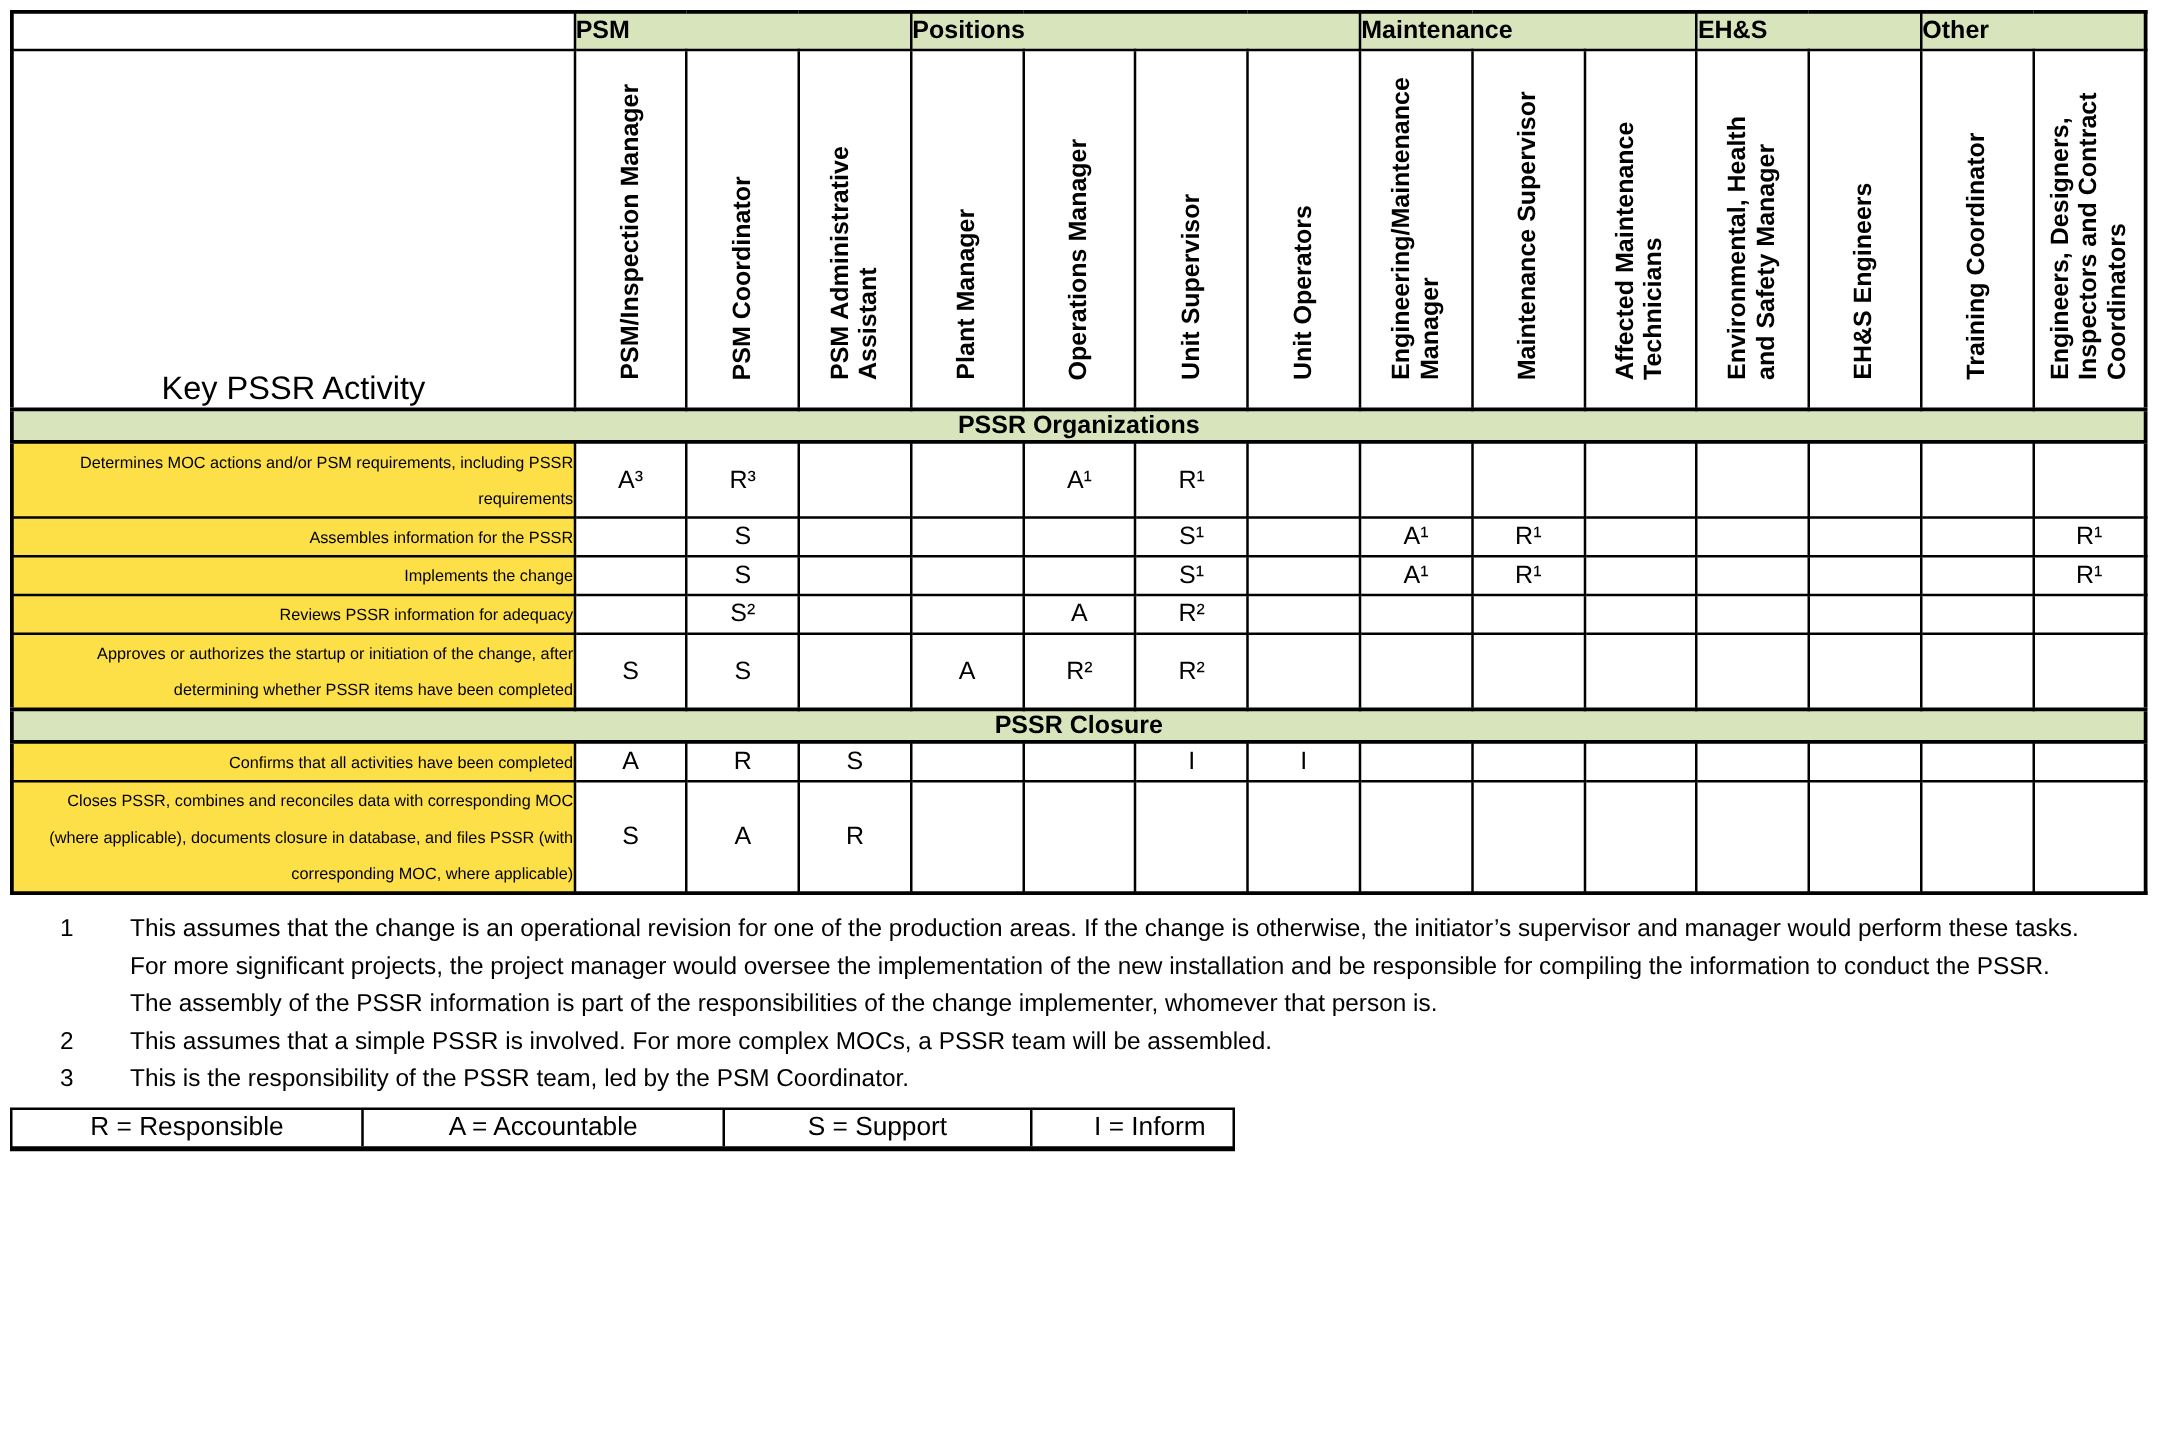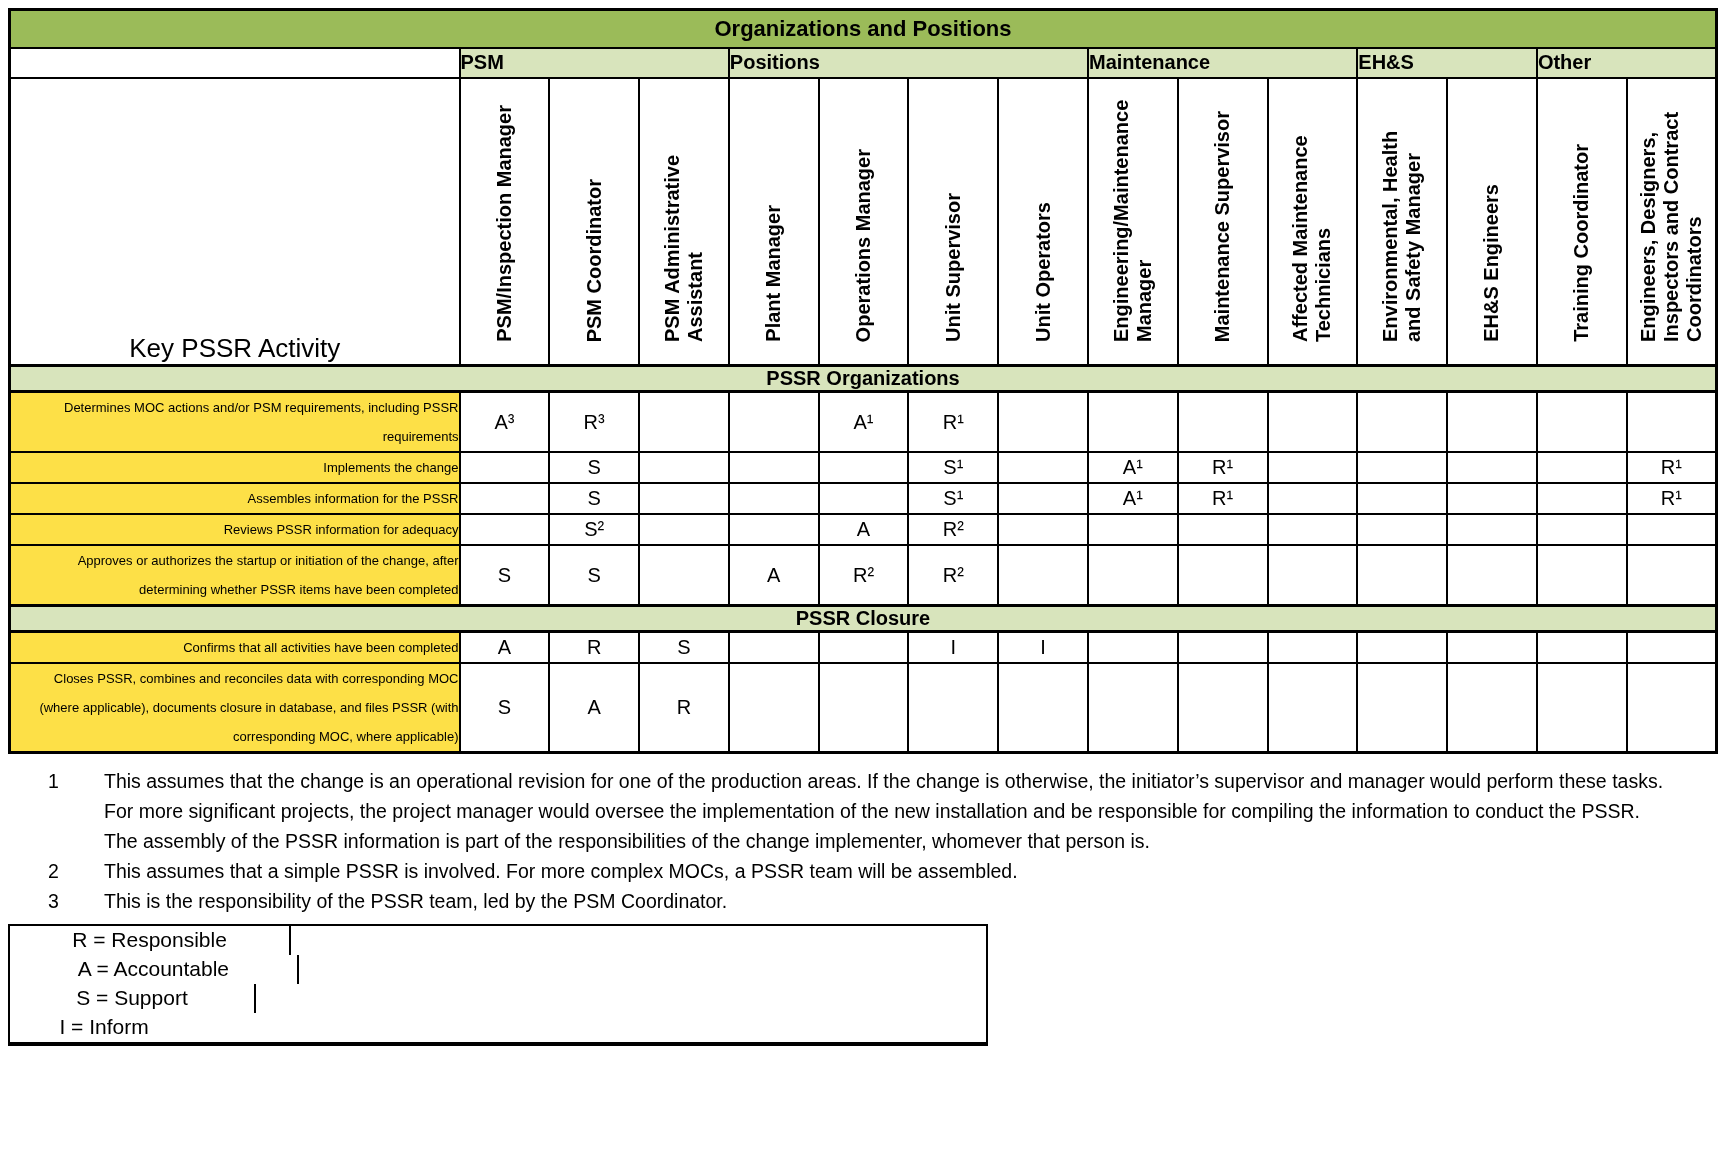--- a/index.html
+++ b/index.html
@@ -20,39 +20,36 @@
 
   .band{background:#D8E4BC;font-weight:bold;font-size:20px;text-align:center;height:26px;border-top:3px solid #000 !important;border-bottom:3px solid #000 !important;vertical-align:middle;}
   td.act{font-size:13px;line-height:29px;padding:3px 10px 3px 24px;text-align:right;vertical-align:middle;background:#fde047;}
   td.val{text-align:center;vertical-align:middle;font-size:20px;background:#fff;}
 
   .footnotes{margin:12px 0 0 40px;width:1630px;}
   .fn{display:flex;font-size:19.5px;line-height:30px;}
   .fn-num{flex:0 0 56px;}
   .fn-text{flex:1;}
 
-  .legend{display:flex;width:980px;margin:8px 0 0 0;border:2px solid #000;border-bottom-width:4px;box-sizing:border-box;flex-direction:column;}
+  .legend{display:flex;width:980px;margin:8px 0 0 0;border:2px solid #000;border-bottom-width:4px;box-sizing:border-box;}
   .legend-cell{font-size:21px;text-align:center;padding:2px 0 3px 0;border-right:2px solid #000;box-sizing:border-box;}
   .legend-cell:last-child{border-right:none;padding-left:28px;}
   .lc0{width:28.8%;} .lc1{width:29.6%;} .lc2{width:25.2%;} .lc3{width:16.4%;}
 </style>
 </head>
 <body>
 
 <div class="page">
 
   <table class="raci">
     <colgroup>
       <col style="width:450px">
       <col span="14">
     </colgroup>
     <thead>
-      <tr>
-        <th colspan="15" class="title-cell">Organizations and Positions</th>
-      </tr>
       <tr>
         <th class="blank-cell"></th>
         <th colspan="3" class="group-cell">PSM</th>
         <th colspan="4" class="group-cell">Positions</th>
         <th colspan="3" class="group-cell">Maintenance</th>
         <th colspan="2" class="group-cell">EH&amp;S</th>
         <th colspan="2" class="group-cell">Other</th>
       </tr>
       <tr id="colrow">
         <th class="act-header">Key PSSR Activity</th>
@@ -145,38 +142,38 @@
           <td class="val"></td>
           <td class="val"></td>
           <td class="val"></td>
           <td class="val"></td>
           <td class="val"></td>
           <td class="val"></td>
           <td class="val"></td>
           <td class="val"></td>
         </tr>
         <tr>
+          <td class="act">Assembles information for the PSSR</td>
+          <td class="val"></td>
+          <td class="val">S</td>
+          <td class="val"></td>
+          <td class="val"></td>
+          <td class="val"></td>
+          <td class="val">S¹</td>
+          <td class="val"></td>
+          <td class="val">A¹</td>
+          <td class="val">R¹</td>
+          <td class="val"></td>
+          <td class="val"></td>
+          <td class="val"></td>
+          <td class="val"></td>
+          <td class="val">R¹</td>
+        </tr>
+        <tr>
           <td class="act">Implements the change</td>
-          <td class="val"></td>
-          <td class="val">S</td>
-          <td class="val"></td>
-          <td class="val"></td>
-          <td class="val"></td>
-          <td class="val">S¹</td>
-          <td class="val"></td>
-          <td class="val">A¹</td>
-          <td class="val">R¹</td>
-          <td class="val"></td>
-          <td class="val"></td>
-          <td class="val"></td>
-          <td class="val"></td>
-          <td class="val">R¹</td>
-        </tr>
-        <tr>
-          <td class="act">Assembles information for the PSSR</td>
           <td class="val"></td>
           <td class="val">S</td>
           <td class="val"></td>
           <td class="val"></td>
           <td class="val"></td>
           <td class="val">S¹</td>
           <td class="val"></td>
           <td class="val">A¹</td>
           <td class="val">R¹</td>
           <td class="val"></td>

